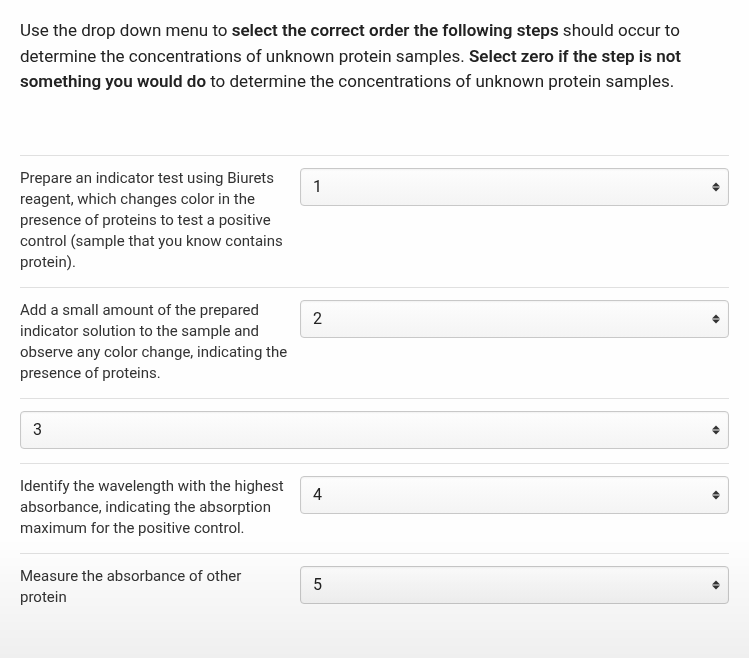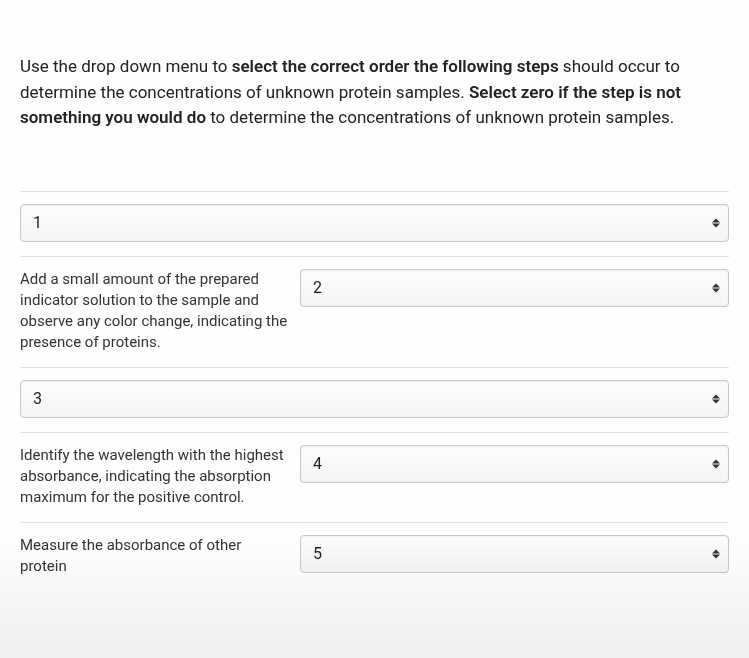--- a/index.html
+++ b/index.html
@@ -12,21 +12,20 @@
       background: #fefefe;
       padding: 18px 20px;
       color: #1a1a1a;
       width: 749px;
     }
     .instructions {
       font-size: 17px;
       line-height: 1.5;
       color: #222;
       margin-bottom: 60px;
-      margin-top: 36px;
     }
     .instructions .bold {
       font-weight: 600;
     }
     .question-list {
       border-top: 1px solid #e0e0e0;
     }
     .question-row {
       display: flex;
       align-items: flex-start;
@@ -95,20 +94,21 @@
 </head>
 <body>
 
 <div class="instructions">
   <span>Use the drop down menu to </span><span class="bold">select the correct order the following steps</span><span> should occur to determine the concentrations of unknown protein samples. </span><span class="bold">Select zero if the step is not something you would do</span><span> to determine the concentrations of unknown protein samples.</span>
 </div>
 
 <div class="question-list">
 
   <div class="question-row">
+    <div class="question-text">Prepare an indicator test using Biurets reagent, which changes color in the presence of proteins to test a positive control (sample that you know contains protein).</div>
     <div class="select-wrap">
       <div class="select-box">
         <span>1</span>
         <span class="spinner">
           <span class="caret up"></span>
           <span class="caret down"></span>
         </span>
       </div>
     </div>
   </div>

